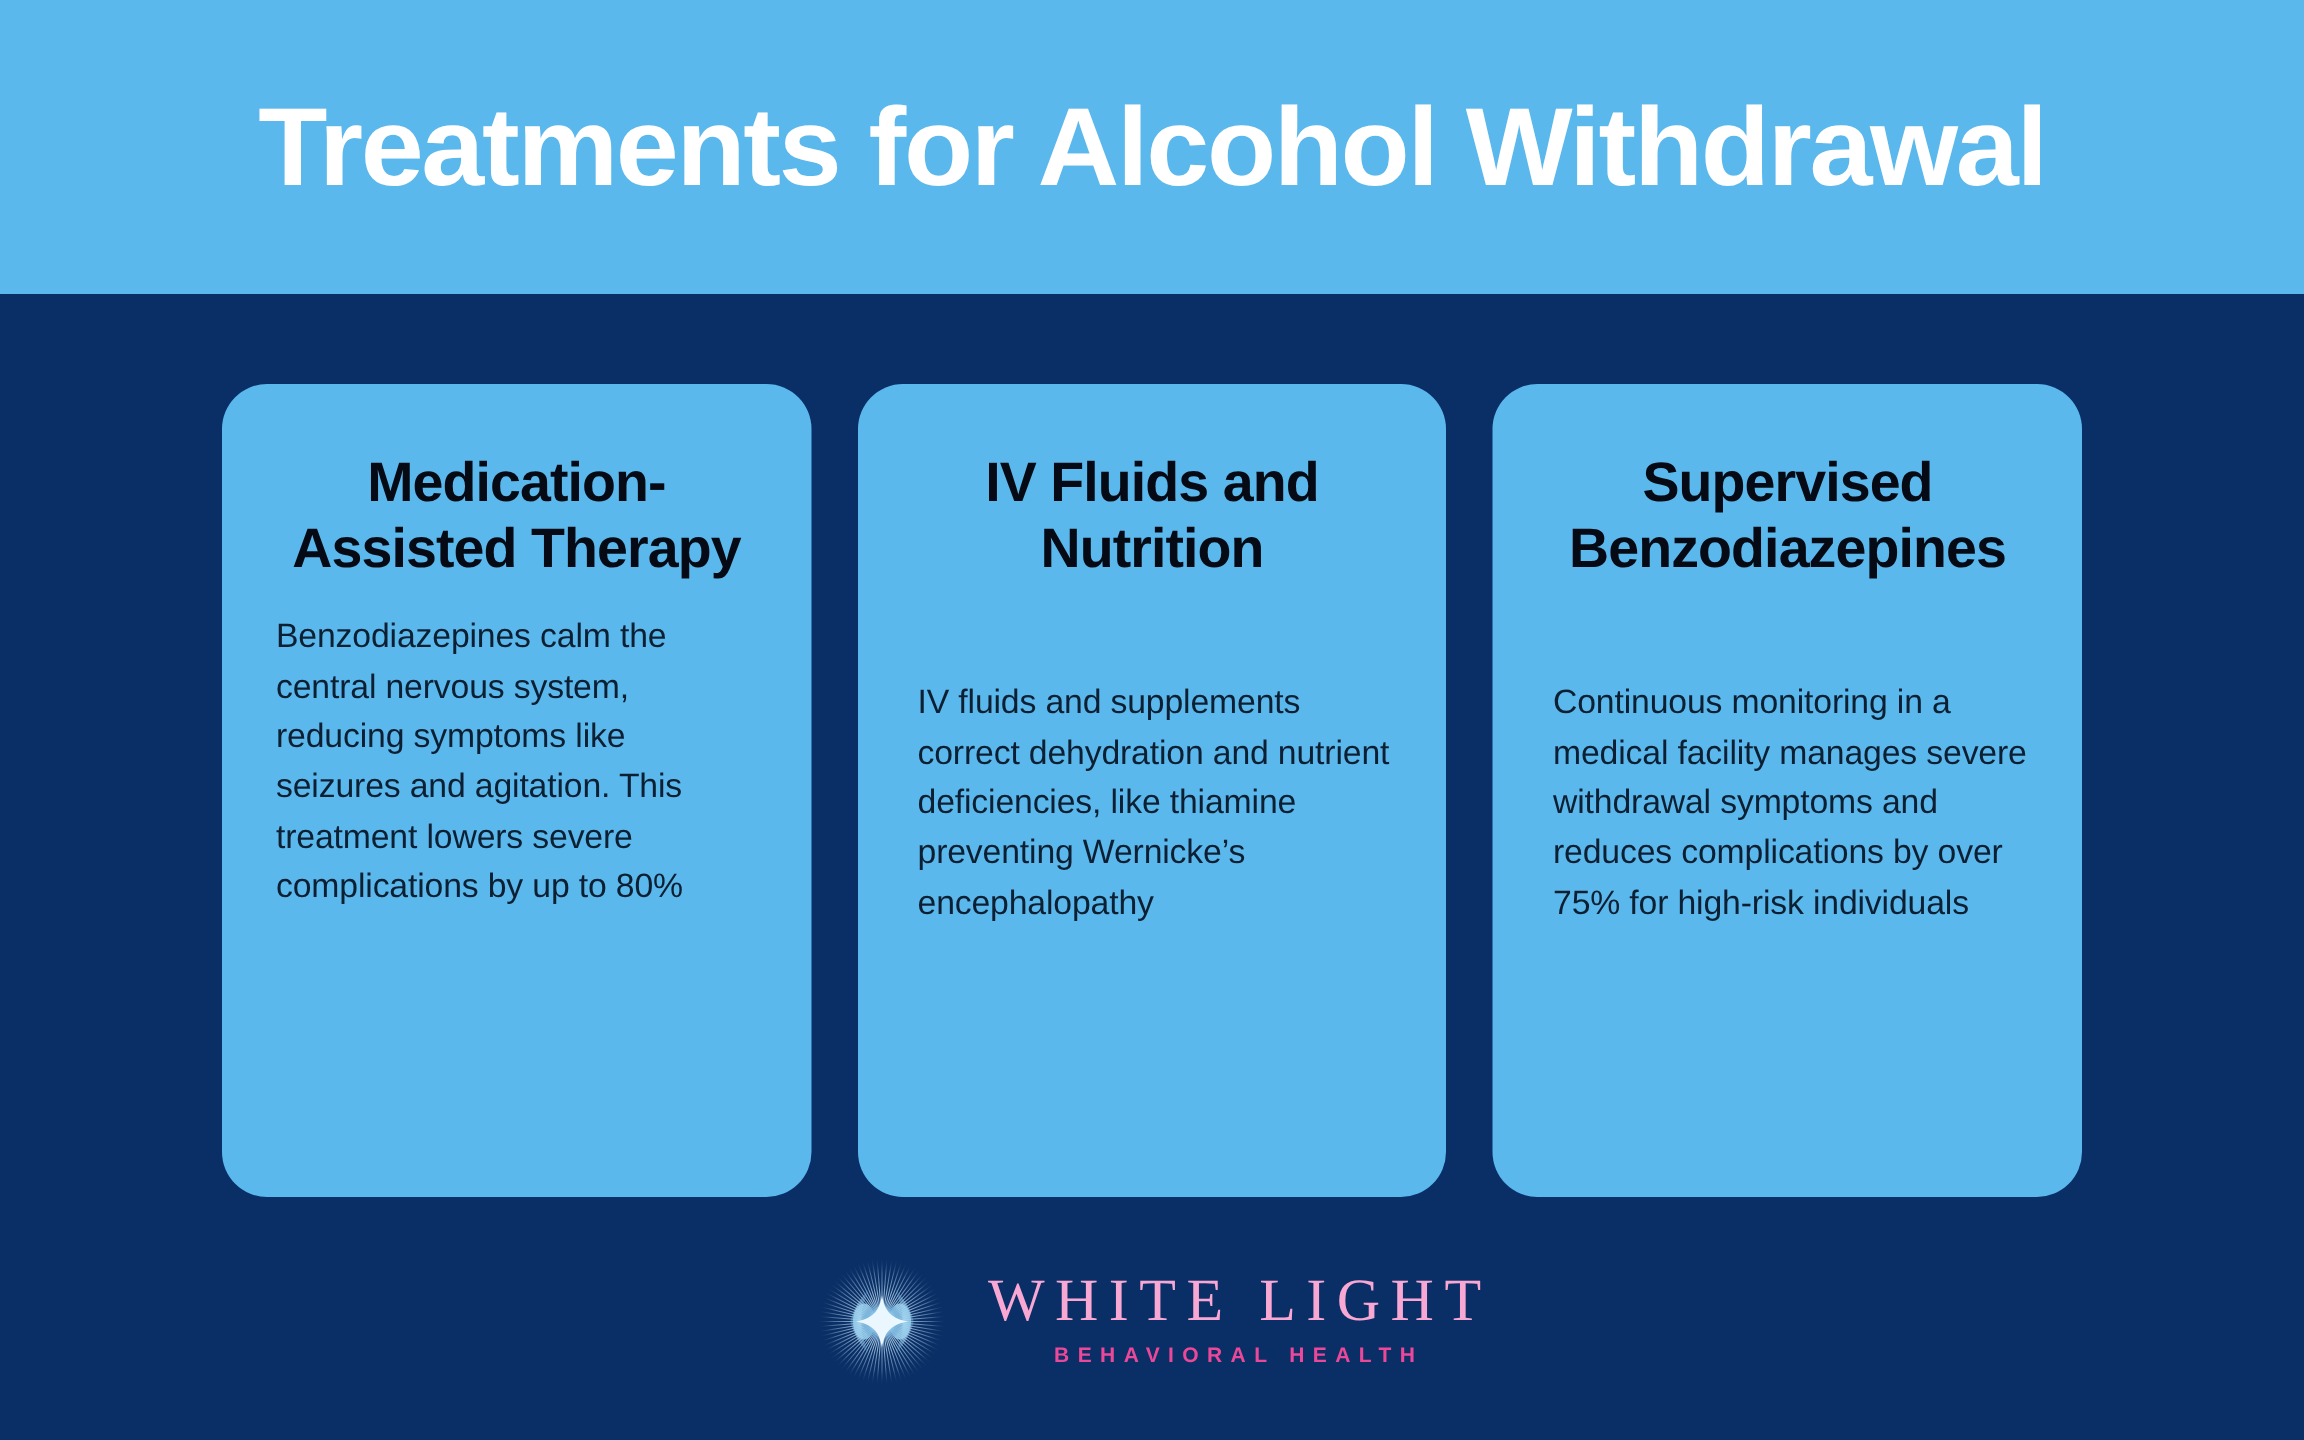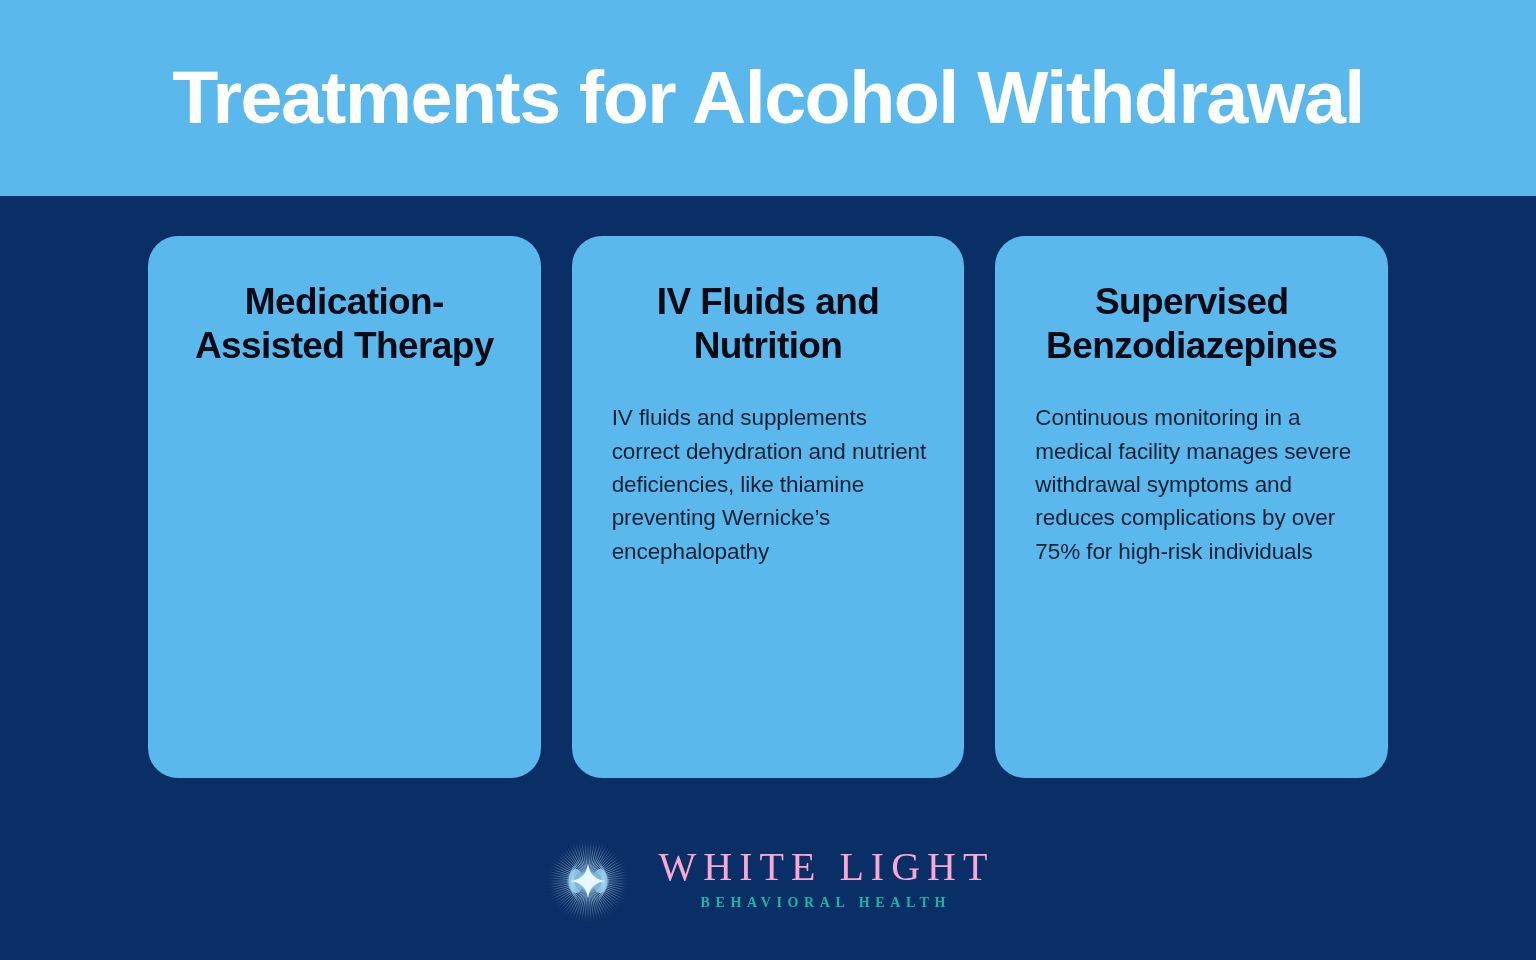--- a/index.html
+++ b/index.html
@@ -44,21 +44,21 @@
     font-size:74px;
     line-height:0.98;
     letter-spacing:-1.5px;
     transform:scaleX(1.02);
   }
 
   
   .cards-row {
     position:absolute;
     left:148px;
-    top:236px;
+    top:256px;
     width:1240px;
     height:542px;
     display:flex;
     gap:31px;
   }
 
   .card {
     flex:1 1 0;
     background:#5BB8EC;
     border-radius:30px;
@@ -83,21 +83,21 @@
     color:#0D2033;
     font-family:"Liberation Sans", sans-serif;
     font-weight:normal;
     font-size:22.5px;
     line-height:1.48;
     letter-spacing:-0.1px;
     text-align:left;
   }
 
   .card-1 .card-title { margin-bottom:20px; }
-  .card-2 .card-title, .card-3 .card-title { margin-bottom:34px; }
+  .card-2 .card-title, .card-3 .card-title { margin-bottom:64px; }
   .card-2 .card-body, .card-3 .card-body { padding-left:4px; }
 
   
   .footer-logo {
     position:absolute;
     left:0;
     top:826px;
     width:1536px;
     height:110px;
     display:flex;
@@ -124,22 +124,22 @@
     color:#f9a8d4;
     font-family:"Liberation Serif", serif;
     font-size:40px;
     font-weight:normal;
     letter-spacing:7px;
     line-height:1.05;
     text-indent:7px;
   }
 
   .logo-tagline {
-    color:#14b8a6;
-    font-family:Liberation Serif, serif;
+    color:#ec4899;
+    font-family:Liberation Sans, sans-serif;
     font-size:14px;
     font-weight:bold;
     letter-spacing:5.6px;
     line-height:1.2;
     margin-top:7px;
     text-indent:5.6px;
   }
 </style>
 </head>
 <body>
@@ -147,20 +147,21 @@
 <div id="infographic">
 
   <div class="header-band">
     <h1 class="header-title">Treatments for Alcohol Withdrawal</h1>
   </div>
 
   <div class="cards-row">
 
     <div class="card card-1">
       <div class="card-title">Medication-Assisted Therapy</div>
+      <div class="card-body">Benzodiazepines calm the central nervous system, reducing symptoms like seizures and agitation. This treatment lowers severe complications by up to 80%</div>
     </div>
 
     <div class="card card-2">
       <div class="card-title">IV Fluids and Nutrition</div>
       <div class="card-body">IV fluids and supplements correct dehydration and nutrient deficiencies, like thiamine preventing Wernicke’s encephalopathy</div>
     </div>
 
     <div class="card card-3">
       <div class="card-title">Supervised Benzodiazepines</div>
       <div class="card-body">Continuous monitoring in a medical facility manages severe withdrawal symptoms and reduces complications by over 75% for high-risk individuals</div>

